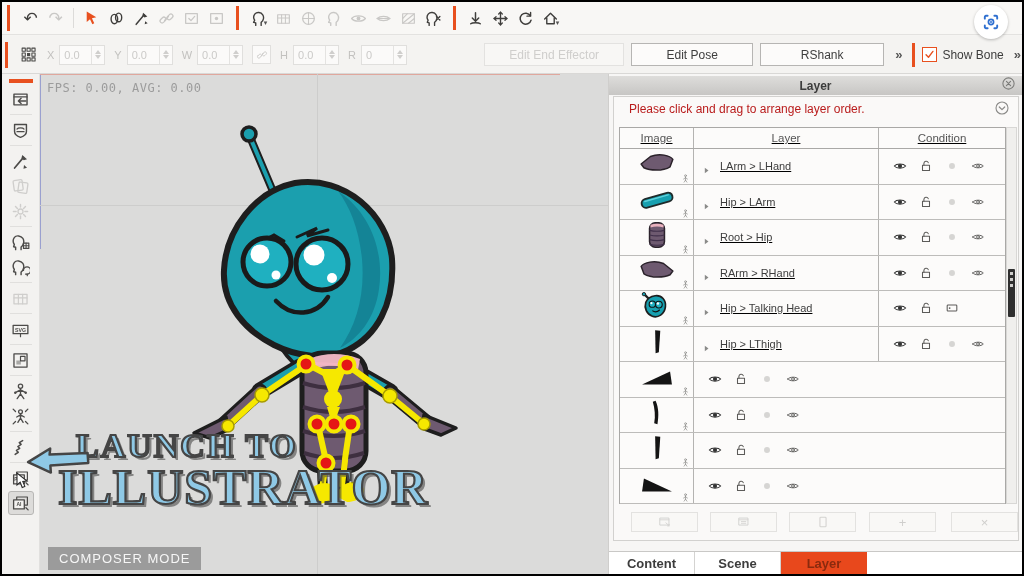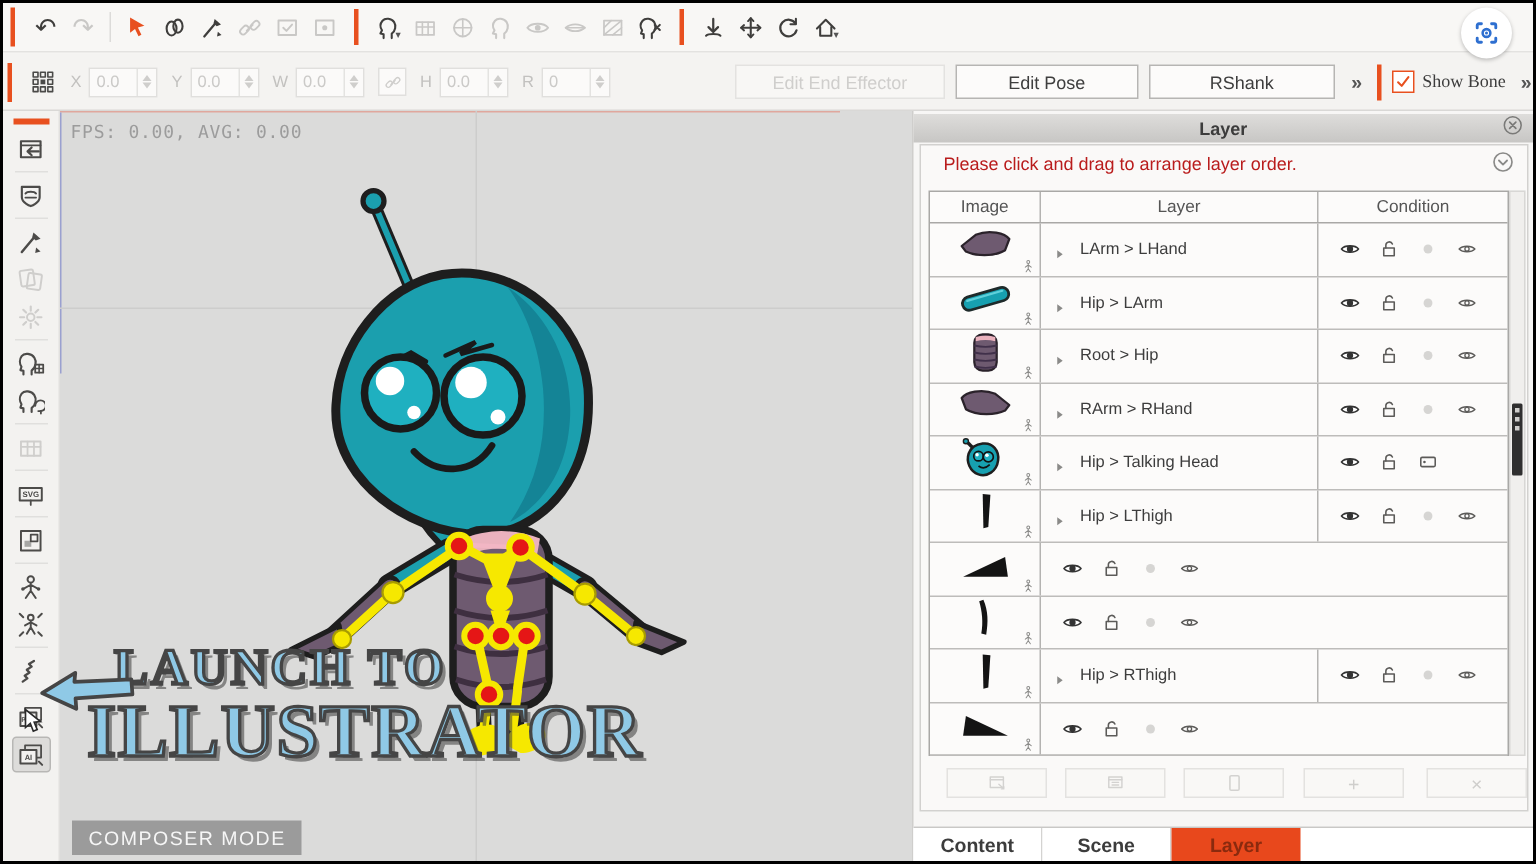--- a/index.html
+++ b/index.html
@@ -29,21 +29,21 @@
   .spin .dn{border-top:4px solid #cfcecc;}
   .linkbox{width:17px;height:17px;border:1px solid #e0dfdd;background:#fbfaf9;display:flex;align-items:center;justify-content:center;margin-right:9px;}
   .linkbox svg{width:12px;height:12px;}
 
   .pbtn{height:23px;border:1px solid #b6b5b3;background:#fcfbfa;color:#3e3e3e;font-size:12px;
         display:flex;align-items:center;justify-content:center;box-sizing:border-box;margin-right:7px;}
   .pbtn.dis{border-color:#e3e2e0;color:#cfcecc;background:#f8f7f5;}
   .more{font-size:13px;color:#555;font-weight:bold;letter-spacing:-1px;margin:0 4px;}
   .cbx{width:13px;height:13px;border:1px solid #e8501f;background:#fff;display:flex;align-items:center;justify-content:center;margin-right:5px;}
   .cbx svg{width:11px;height:11px;}
-  #showbone-lab{font-size:12px;color:#3c3c3c;margin-right:6px;font-family:Liberation Serif, serif;}
+  #showbone-lab{font-size:12px;color:#3c3c3c;margin-right:6px;}
 
   #focus-btn{position:absolute;right:14px;top:3px;width:34px;height:34px;border-radius:50%;background:#fff;
      box-shadow:0 1px 3px rgba(0,0,0,.25);display:flex;align-items:center;justify-content:center;z-index:50;}
   #focus-btn svg{width:18px;height:18px;}
 
   
   #sidebar{position:absolute;left:0;top:72px;width:38px;height:500px;background:#f3f2f0;border-right:1px solid #e1e0de;box-sizing:border-box;}
   #sb-accent{width:24px;height:4px;background:#e8501f;margin:5px auto 4px auto;}
   .sb-i{width:26px;height:24px;margin:1px auto;display:flex;align-items:center;justify-content:center;border-radius:3px;position:relative;}
   .sb-i svg{width:19px;height:19px;}
@@ -74,21 +74,21 @@
   #panel{position:absolute;left:606px;top:72px;width:414px;height:500px;background:#f7f6f5;border-left:1px solid #cfcecc;box-sizing:border-box;}
   #p-head{position:absolute;left:0;top:2px;width:100%;height:19px;background:linear-gradient(#dedddb,#c7c6c4);
      display:flex;align-items:center;justify-content:center;font-size:12px;font-weight:bold;color:#3c3c3c;}
   #p-close{position:absolute;right:6px;top:2px;width:15px;height:15px;}
   #p-close svg{width:15px;height:15px;}
   #p-instr{position:absolute;left:20px;top:28px;font-size:12px;color:#b91c1c;}
   #p-chev{position:absolute;right:12px;top:26px;width:16px;height:16px;}
   #p-chev svg{width:16px;height:16px;}
   #p-box{position:absolute;left:4px;top:22px;width:406px;height:445px;border:1px solid #d2d1cf;background:#faf9f8;box-sizing:border-box;}
 
-  #tbl{position:absolute;left:10px;top:53px;width:387px;height:377px;border:1px solid #a9a8a6;background:#fcfbfa;box-sizing:border-box;}
+  #tbl{position:absolute;left:10px;top:53px;width:387px;height:377px;border:1px solid #a9a8a6;background:#fcfbfa;box-sizing:border-box;text-decoration:underline;}
   #tbl-head{display:flex;height:20px;border-bottom:1px solid #a9a8a6;}
   .th{font-size:11.5px;color:#555;display:flex;align-items:center;justify-content:center;box-sizing:border-box;}
   .c-img{width:74px;border-right:1px solid #b4b3b1;}
   .c-lay{width:185px;border-right:1px solid #b4b3b1;}
   .c-con{flex:1;}
   .row{display:flex;height:35.5px;border-bottom:1px solid #bdbcba;box-sizing:border-box;}
   .cell{display:flex;align-items:center;box-sizing:border-box;position:relative;}
   .thumb{margin:0 auto;}
   .bone-g{position:absolute;right:3px;bottom:2px;width:9px;height:13px;}
   .tri{width:10px;height:10px;margin-left:8px;}
@@ -979,26 +979,20 @@
           <div class="row">
             <div class="cell c-img">
               <span class="thumb"><svg width="42" height="28" viewBox="0 0 44 30">
                   <path d="M20 2.5 L25.5 3 L24 26 L20.5 27 Z" fill="#141414"></path>
                 </svg></span>
     <span class="bone-g"><svg viewBox="0 0 16 16" fill="none" stroke-linecap="round" stroke-linejoin="round">
                   <circle cx="8" cy="3" r="1.7" stroke="#8a8a88" stroke-width="1.2"></circle>
                   <path d="M8 5 V11 M8 6.5 L4.5 9 M8 6.5 L11.5 9 M8 11 L5.5 14.5 M8 11 L10.5 14.5" stroke="#8a8a88" stroke-width="1.2"></path>
                 </svg></span>
             </div>
-            <div class="cell c-lay">
-              <span class="tri"><svg viewBox="0 0 16 16" fill="none" stroke-linecap="round" stroke-linejoin="round">
-                  <path d="M5 3.2 L11.5 8 L5 12.8 Z" fill="#8a8a88"></path>
-                </svg></span>
-    <span class="rlab">Hip &gt; RThigh</span>
-            </div>
             <div class="cell cond c-con">
               <span>
                 <svg viewBox="0 0 16 16" fill="none" stroke-linecap="round" stroke-linejoin="round">
                   <path d="M1.5 8 C4 4.8 12 4.8 14.5 8 C12 11.2 4 11.2 1.5 8 Z" fill="#fff" stroke="#333" stroke-width="1.2"></path>
                   <circle cx="8" cy="8" r="2.4" fill="#333"></circle>
                 </svg>
               </span>
               <span>
                 <svg viewBox="0 0 16 16" fill="none" stroke-linecap="round" stroke-linejoin="round">
                   <rect x="4" y="7.2" width="8" height="6" stroke="#5c5b59" stroke-width="1.2"></rect>

